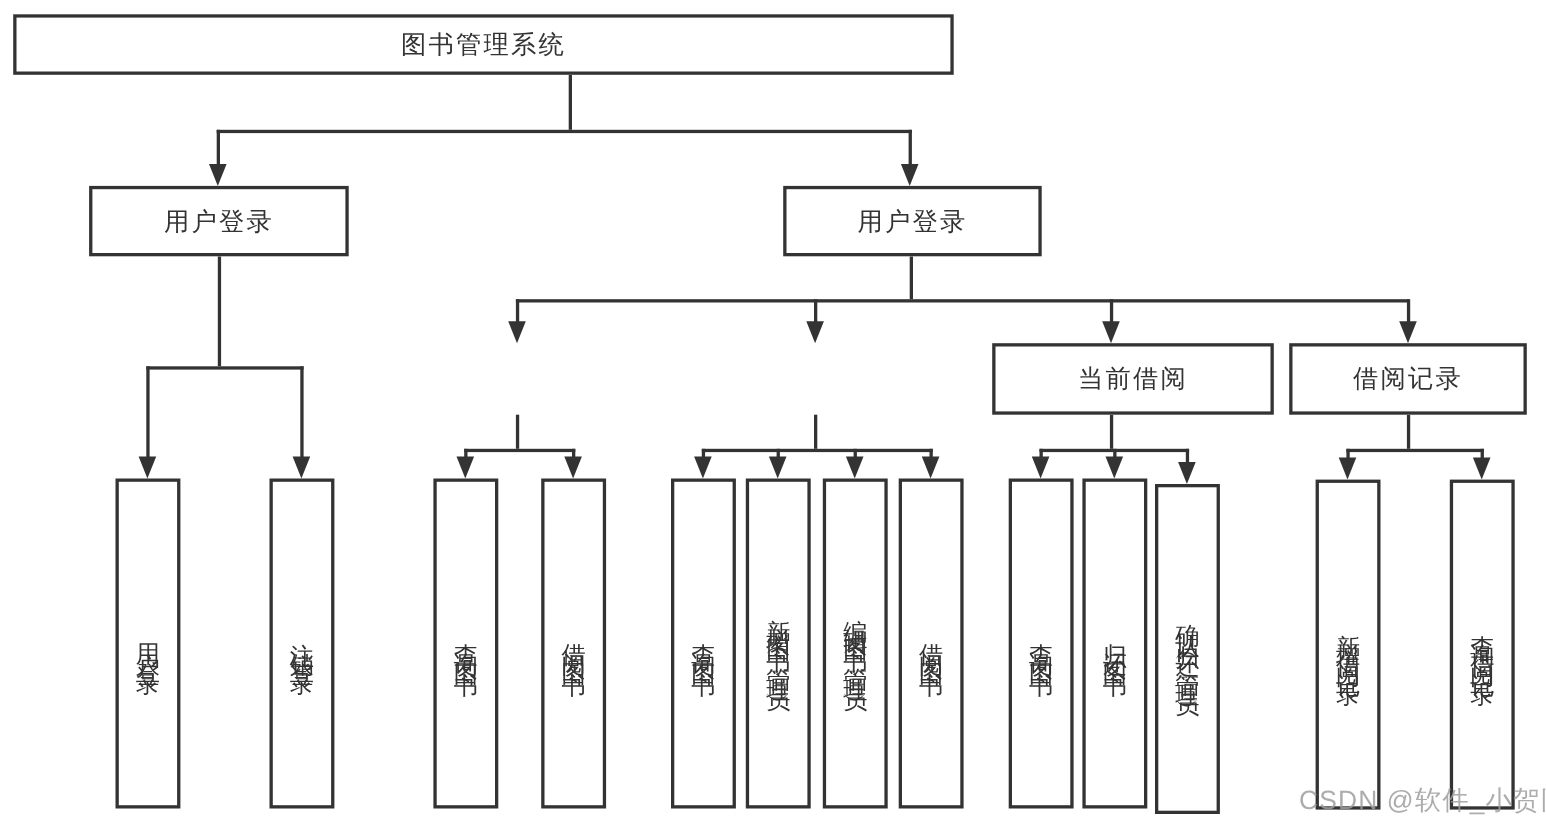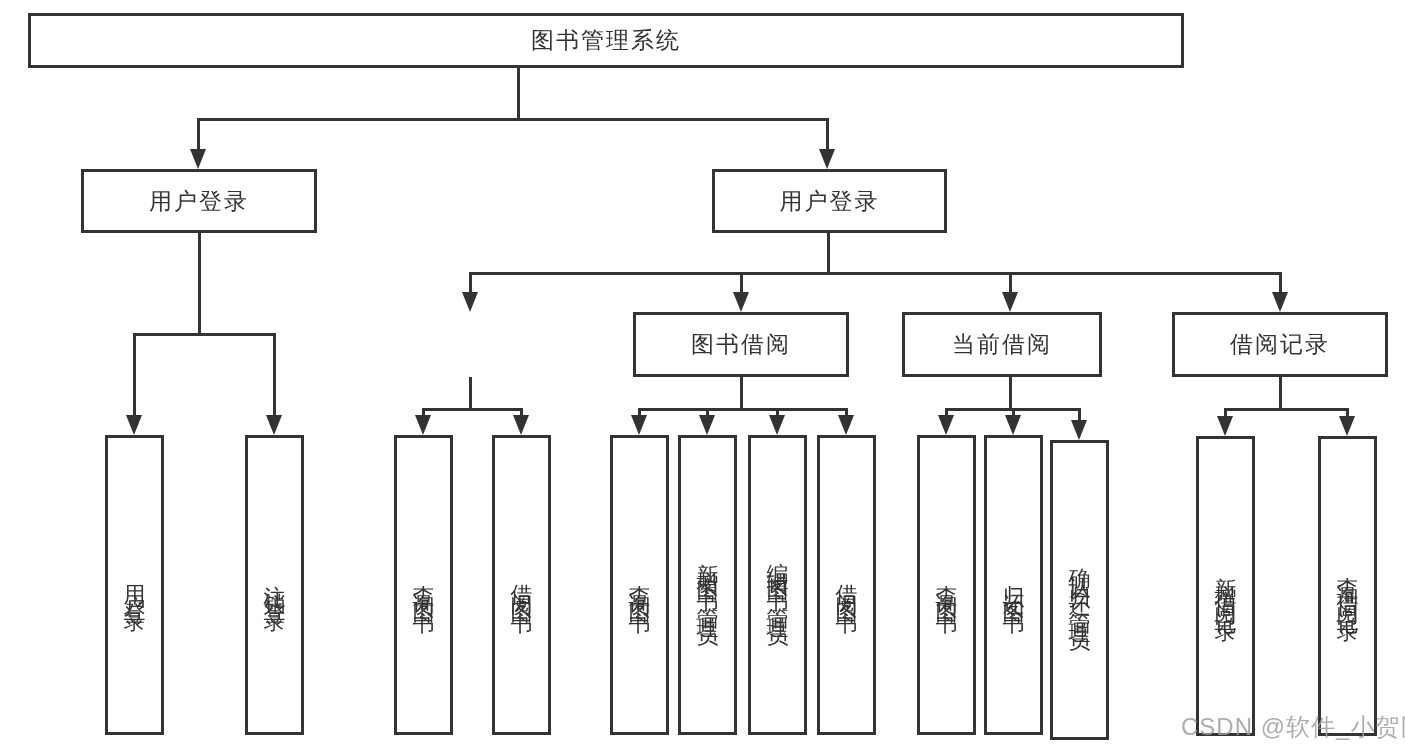--- a/index.html
+++ b/index.html
@@ -87,35 +87,32 @@
   <div class="vl" style="left:1078px;top:408px;height:15px"></div>
   <div class="ah" style="left:1071px;top:420px"></div>
 
   <div class="vl" style="left:1279px;top:377px;height:31px"></div>
   <div class="hl" style="left:1224px;top:408px;width:125px"></div>
   <div class="vl" style="left:1224px;top:408px;height:10px"></div>
   <div class="ah" style="left:1217px;top:416px"></div>
   <div class="vl" style="left:1346px;top:408px;height:10px"></div>
   <div class="ah" style="left:1339px;top:416px"></div>
 
-  <div class="box" style="left:28px;top:13px;width:1156px;height:55px">
+  <div class="box" style="left:12px;top:13px;width:855px;height:55px">
     <span>图书管理系统</span>
   </div>
 
   <div class="box" style="left:81px;top:169px;width:236px;height:64px">
     <span>用户登录</span>
   </div>
   <div class="box" style="left:712px;top:169px;width:235px;height:64px">
     <span>用户登录</span>
   </div>
 
-  <div class="box" style="left:633px;top:312px;width:216px;height:65px">
-    <span>图书借阅</span>
-  </div>
-  <div class="box" style="left:902px;top:312px;width:200px;height:65px">
+  <div class="box" style="left:902px;top:312px;width:256px;height:65px">
     <span>当前借阅</span>
   </div>
   <div class="box" style="left:1172px;top:312px;width:216px;height:65px">
     <span>借阅记录</span>
   </div>
 
   <div class="box v" style="left:105px;top:435px;width:59px;height:300px">
     <span>用户登录</span>
   </div>
   <div class="box v" style="left:245px;top:435px;width:59px;height:300px">

